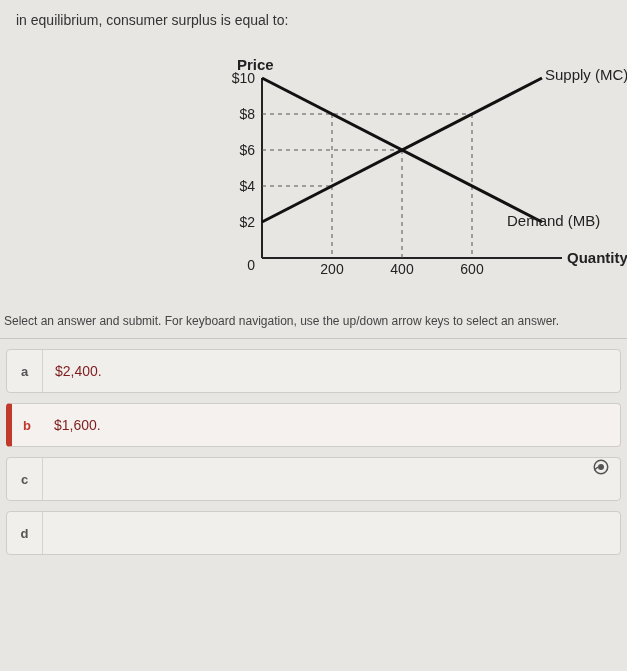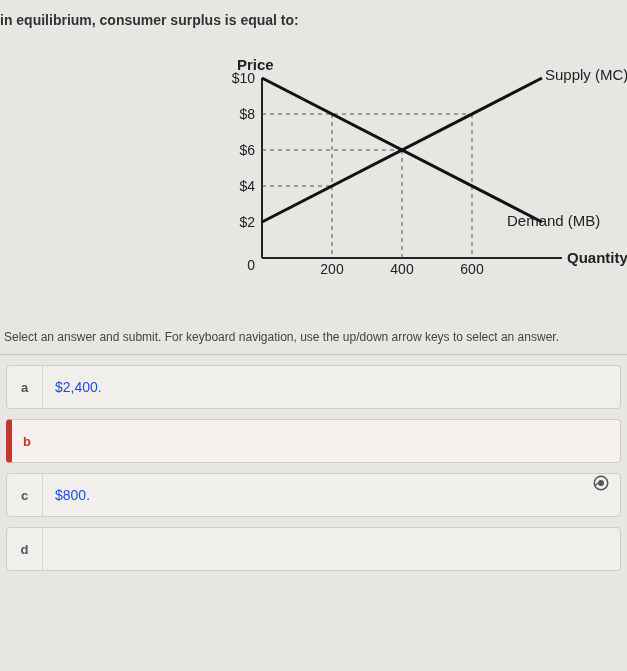--- a/index.html
+++ b/index.html
@@ -7,22 +7,22 @@
     font-family: Arial, Helvetica, sans-serif;
     background: #e8e6e3;
     width: 627px;
     height: 671px;
     overflow: hidden;
     color: #2a2a2a;
     position: relative;
   }
   .question {
     font-size: 14px;
-    font-weight: 700;
-    padding: 12px 0 0 0;
+    font-weight: 400;
+    padding: 12px 0 0 16px;
     color: #333;
   }
   .chart-wrap {
     width: 100%;
     display: flex;
     justify-content: flex-end;
     padding: 30px 0 20px 0;
   }
   svg.chart { overflow: visible; }
   .axis-label { font-size: 15px; font-weight: 600; fill: #222; }
@@ -30,21 +30,20 @@
   .curve-label { font-size: 15px; fill: #222; }
   .grid-dash { stroke: #555; stroke-width: 1; stroke-dasharray: 4 4; fill: none; }
   .axis { stroke: #222; stroke-width: 2; fill: none; }
   .curve { stroke: #111; stroke-width: 3; fill: none; }
 
   .instructions {
     font-size: 12px;
     color: #444;
     padding: 6px 4px 10px 4px;
     border-bottom: 1px solid #c9c7c4;
-    margin-top: 16px;
   }
   .options {
     display: flex;
     flex-direction: column;
     gap: 10px;
     padding: 10px 6px 0 6px;
   }
   .option {
     display: flex;
     align-items: stretch;
@@ -63,21 +62,21 @@
     font-size: 13px;
     color: #555;
     border-right: 1px solid #d6d4d0;
   }
   .option .val {
     flex: 1;
     display: flex;
     align-items: center;
     padding: 0 12px;
     font-size: 14px;
-    color: #1d4ed8;
+    color: #7f1d1d;
   }
   .option.selected {
     border-left: 6px solid #c0392b;
     background: #f5f1ee;
   }
   .option.selected .key {
     color: #c0392b;
     border-right: none;
     width: 30px;
   }
@@ -138,24 +137,24 @@
 
 <div class="instructions">Select an answer and submit. For keyboard navigation, use the up/down arrow keys to select an answer.</div>
 
 <div class="options">
   <div class="option">
     <div class="key">a</div>
     <div class="val">$2,400.</div>
   </div>
   <div class="option selected">
     <div class="key">b</div>
+    <div class="val">$1,600.</div>
   </div>
   <div class="option">
     <div class="key">c</div>
-    <div class="val">$800.</div>
     <span class="flag-icon">
       <svg width="18" height="18" viewBox="0 0 24 24" fill="none" stroke="#555" stroke-width="2">
         <circle cx="12" cy="12" r="9"></circle>
         <circle cx="12" cy="12" r="3" fill="#555"></circle>
         <line x1="3" y1="16" x2="8" y2="12"></line>
       </svg>
     </span>
   </div>
   <div class="option">
     <div class="key">d</div>

